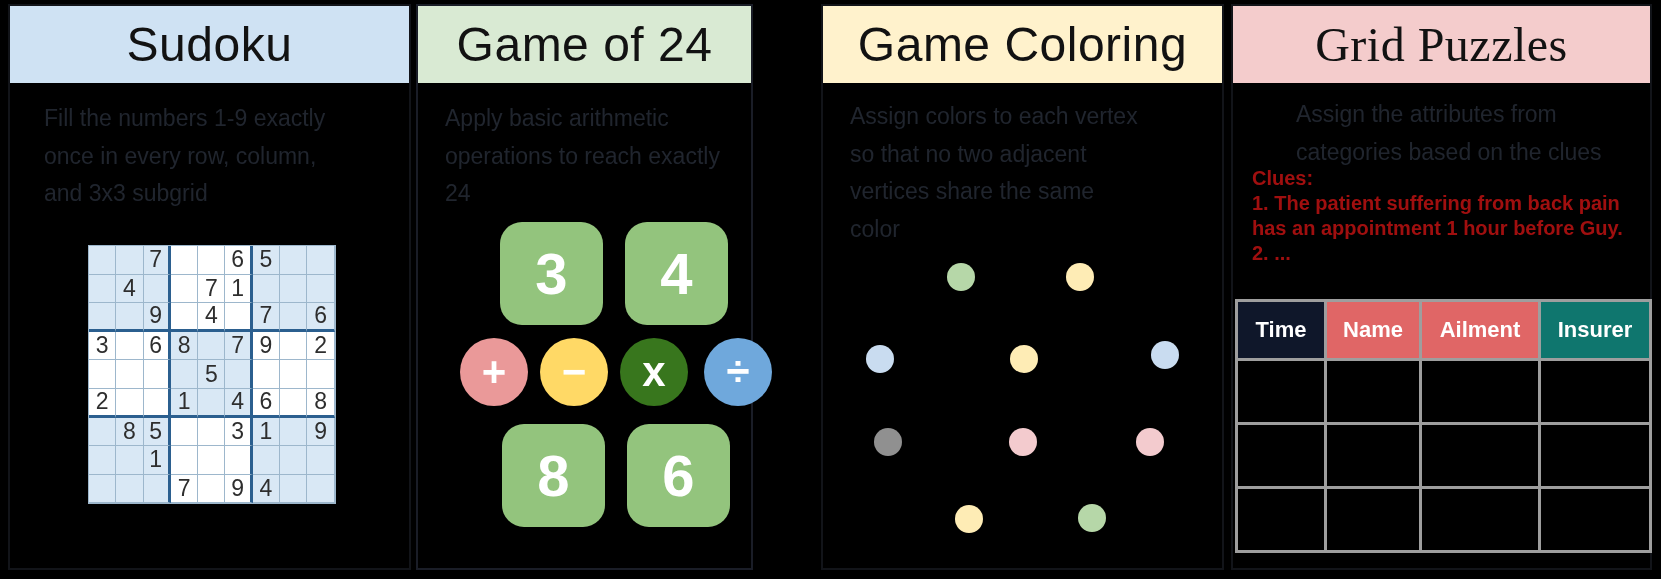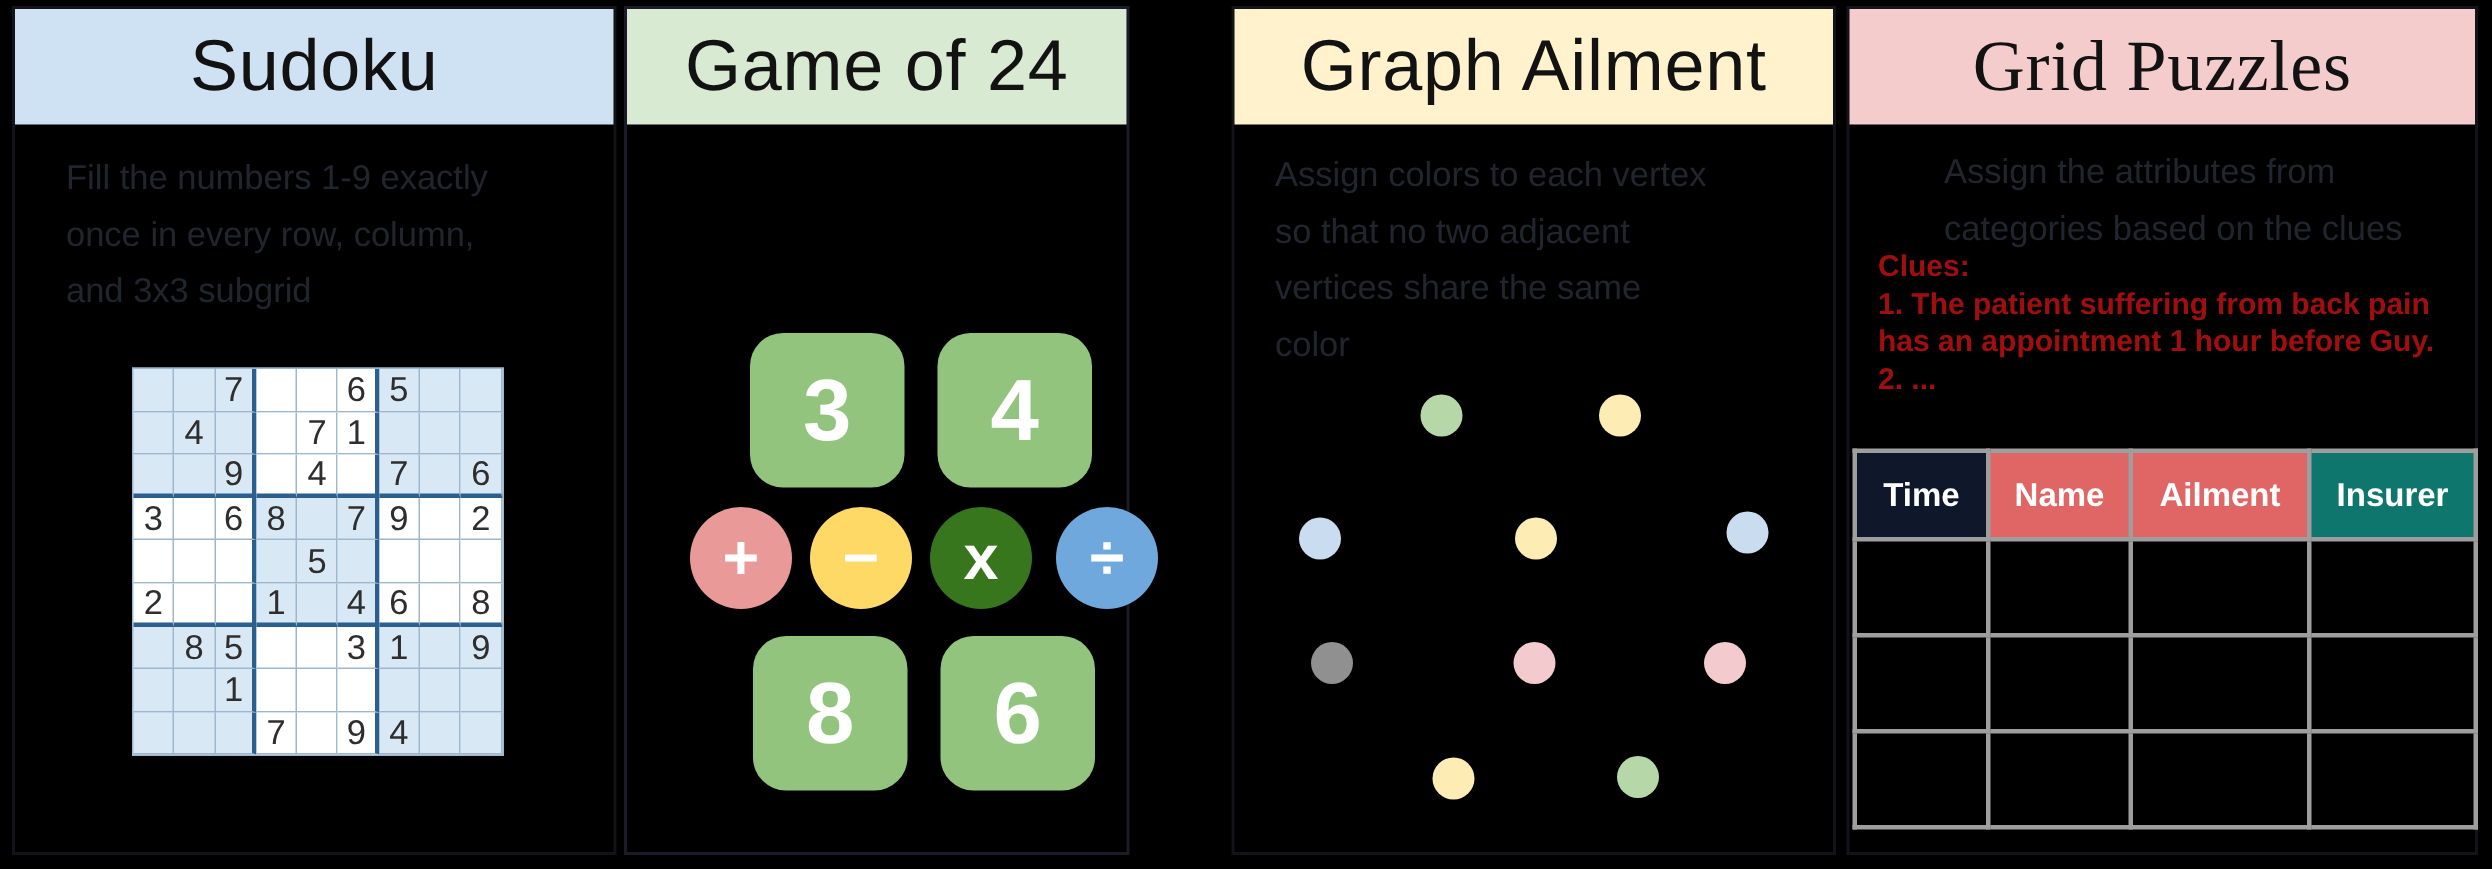--- a/index.html
+++ b/index.html
@@ -183,35 +183,38 @@
         <div class="cell shaded">4</div>
         <div class="cell shaded"></div>
         <div class="cell shaded"></div>
       </div>
   </section>
 
   <section class="panel p1">
     <header class="hdr" style="background: rgb(217, 234, 211);">
       <span class="title">Game of 24</span>
     </header>
+    <p class="desc">Apply basic arithmetic
+operations to reach exactly
+24</p>
     <div id="game24-board">
         <div class="tile" style="left: 82px; top: 216px; background: rgb(147, 196, 125);">3</div>
         <div class="tile" style="left: 207px; top: 216px; background: rgb(147, 196, 125);">4</div>
         <div class="tile" style="left: 84px; top: 418px; background: rgb(147, 196, 125);">8</div>
         <div class="tile" style="left: 209px; top: 418px; background: rgb(147, 196, 125);">6</div>
         <div class="op" style="left: 42px; top: 332px; background: rgb(234, 153, 153);">+</div>
         <div class="op" style="left: 122px; top: 332px; background: rgb(255, 217, 102);">−</div>
         <div class="op" style="left: 202px; top: 332px; background: rgb(56, 118, 29);">x</div>
         <div class="op" style="left: 286px; top: 332px; background: rgb(111, 168, 220);">÷</div>
       </div>
   </section>
 
   <section class="panel p2">
     <header class="hdr" style="background: rgb(255, 242, 204);">
-      <span class="title">Graph Ailment</span>
+      <span class="title">Game Coloring</span>
     </header>
     <p class="desc">Assign colors to each vertex
 so that no two adjacent
 vertices share the same
 color</p>
     <div id="graph-area">
         <div class="dot" style="left: 124px; top: 257px; background: rgb(182, 215, 168);"></div>
         <div class="dot" style="left: 243px; top: 257px; background: rgb(254, 236, 181);"></div>
         <div class="dot" style="left: 43px; top: 339px; background: rgb(201, 220, 240);"></div>
         <div class="dot" style="left: 187px; top: 339px; background: rgb(254, 236, 181);"></div>

